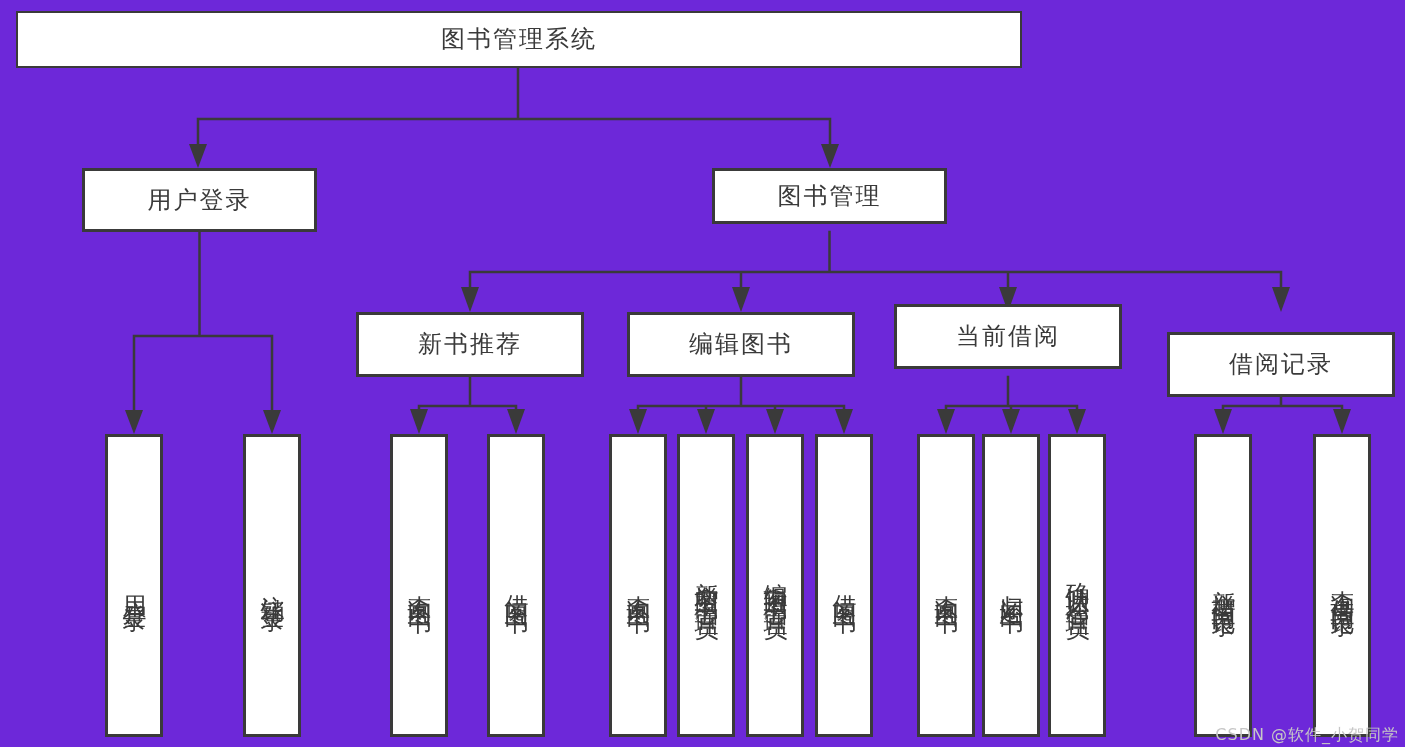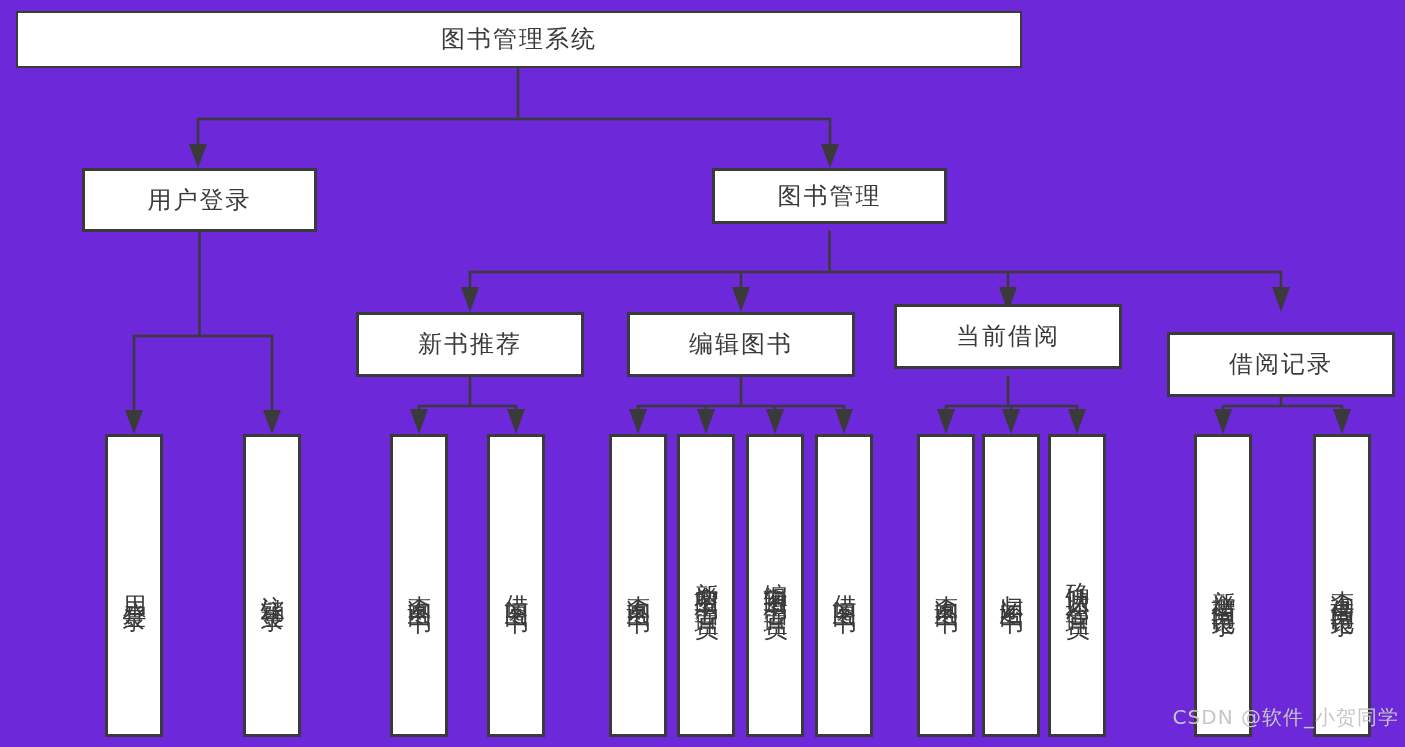--- a/index.html
+++ b/index.html
@@ -16,22 +16,22 @@
     display:flex; align-items:center; justify-content:center;
     font-size:24px; letter-spacing:2px; line-height:1.2;
     z-index:2; white-space:nowrap;
   }
   .root { border-width:2px; }
   .vbox {
     writing-mode:vertical-rl; text-orientation:mixed;
     font-size:24px; letter-spacing:5px; white-space:normal;
   }
   .watermark {
-    position:absolute; right:6px; bottom:16px; z-index:5;
-    font-size:20px; letter-spacing:1px; color:#c6c6c6;
+    position:absolute; right:6px; bottom:1px; z-index:5;
+    font-size:16px; letter-spacing:1px; color:#c6c6c6;
   }
 </style>
 </head>
 <body>
 
 <div class="canvas">
 
   <svg class="connectors" viewBox="0 0 1405 747" aria-hidden="true">
 
     <path d="

